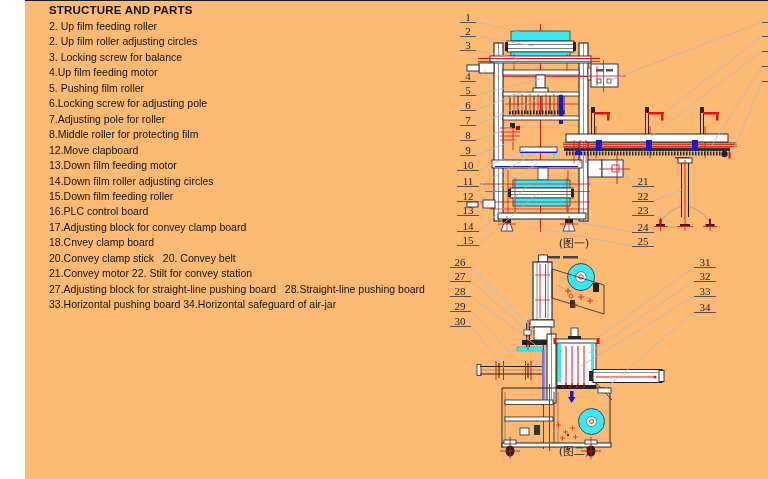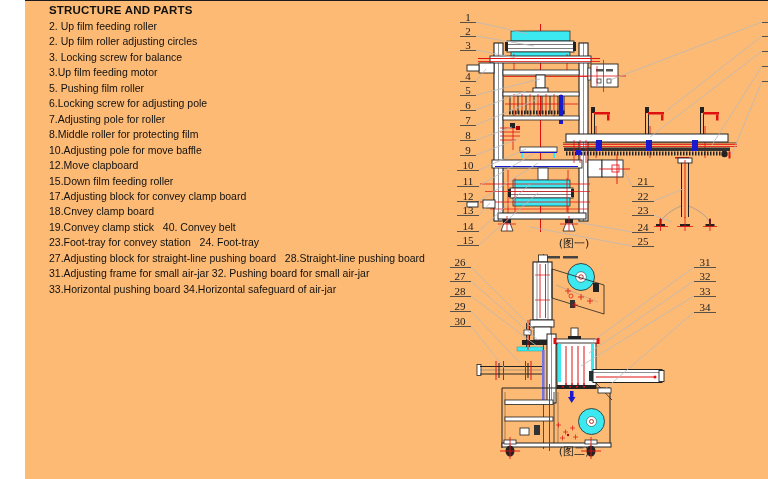--- a/index.html
+++ b/index.html
@@ -18,34 +18,35 @@
 
 <div id="page">
   <div id="top-border"></div>
 
   <div id="parts">
     <div class="heading">STRUCTURE AND PARTS</div>
     <div id="parts-list">
         <div class="pl-item">2. Up film feeding roller</div>
         <div class="pl-item">2. Up film roller adjusting circles</div>
         <div class="pl-item">3. Locking screw for balance</div>
-        <div class="pl-item">3.Up film feeding motor</div>
+        <div class="pl-item">4.Up film feeding motor</div>
         <div class="pl-item">5. Pushing film roller</div>
         <div class="pl-item">6.Locking screw for adjusting pole</div>
         <div class="pl-item">7.Adjusting pole for roller</div>
         <div class="pl-item">8.Middle roller for protecting film</div>
-        <div class="pl-item">10.Adjusting pole for move baffle</div>
         <div class="pl-item">12.Move clapboard</div>
+        <div class="pl-item">13.Down film feeding motor</div>
+        <div class="pl-item">14.Down film roller adjusting circles</div>
         <div class="pl-item">15.Down film feeding roller</div>
+        <div class="pl-item">16.PLC control board</div>
         <div class="pl-item">17.Adjusting block for convey clamp board</div>
         <div class="pl-item">18.Cnvey clamp board</div>
-        <div class="pl-item">19.Convey clamp stick   40. Convey belt</div>
-        <div class="pl-item">23.Foot-tray for convey station   24. Foot-tray</div>
+        <div class="pl-item">20.Convey clamp stick   20. Convey belt</div>
+        <div class="pl-item">21.Convey motor 22. Stilt for convey station</div>
         <div class="pl-item">27.Adjusting block for straight-line pushing board   28.Straight-line pushing board</div>
-        <div class="pl-item">31.Adjusting frame for small air-jar 32. Pushing board for small air-jar</div>
         <div class="pl-item">33.Horizontal pushing board 34.Horizontal safeguard of air-jar</div>
       </div>
   </div>
 
   <svg id="diagram" width="343" height="479" viewBox="0 0 343 479" stroke-linecap="butt" fill="none">
 
     <g>
 
       <line x1="90.5" y1="24" x2="90.5" y2="232" stroke="#e01010" stroke-width="1"></line>
 

